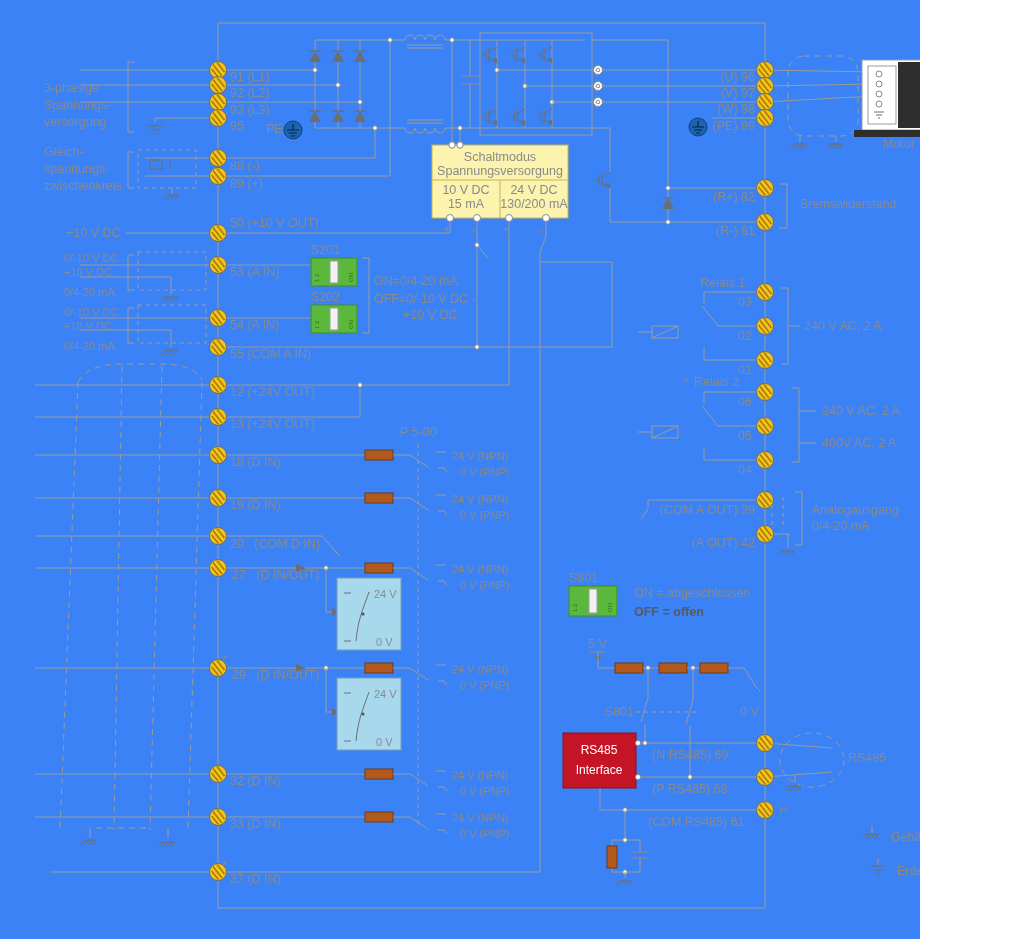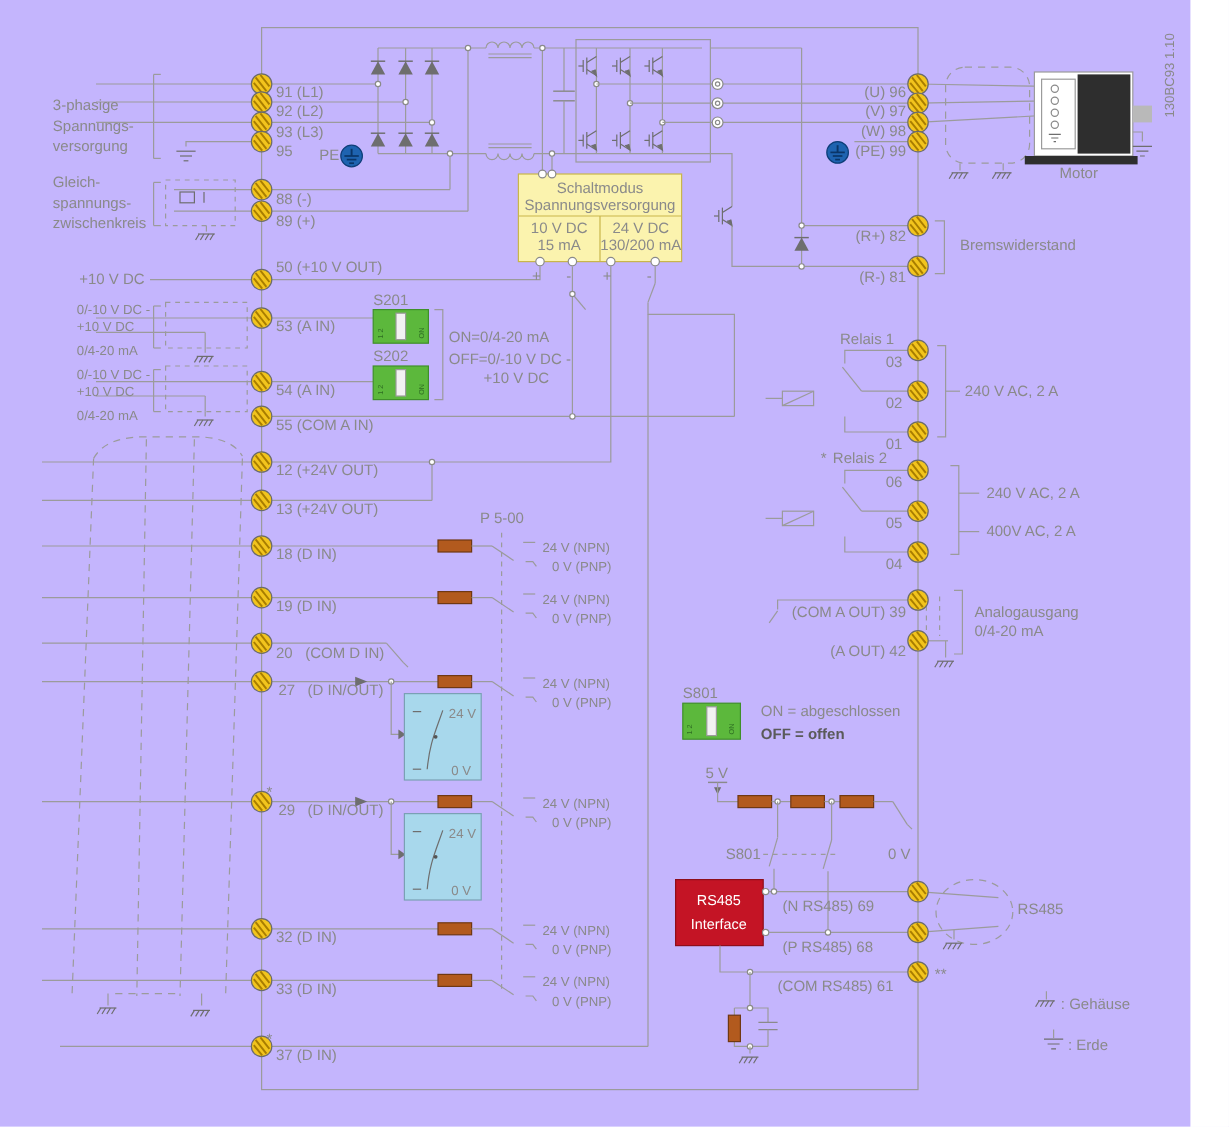--- a/index.html
+++ b/index.html
@@ -1,16 +1,16 @@
 <!DOCTYPE html>
 <html><head>
 <meta charset="utf-8">
 <style>
   html,body{margin:0;padding:0;background:#fff;}
-  #stage{position:relative;width:992px;height:939px;background:#c4b5fd;overflow:hidden;}
+  #stage{position:relative;width:920px;height:939px;background:#3b82f6;overflow:hidden;}
   svg text{font-family:"Liberation Sans","DejaVu Sans",sans-serif;fill:#8a8a8a;font-size:12.5px;}
   svg text.sm{font-size:11px;}
   svg text.xs{font-size:6px;fill:#2e6e22;}
   svg text.mid{text-anchor:middle;}
   svg text.end{text-anchor:end;}
   svg text.bold{font-weight:bold;fill:#5a5a5a;}
   svg text.wht{fill:#ffffff;font-size:12px;}
   .w{stroke:#9b9b9b;stroke-width:1;fill:none;}
   .w2{stroke:#8a8a8a;stroke-width:1.2;fill:none;}
   .dash{stroke-dasharray:6 5;}

